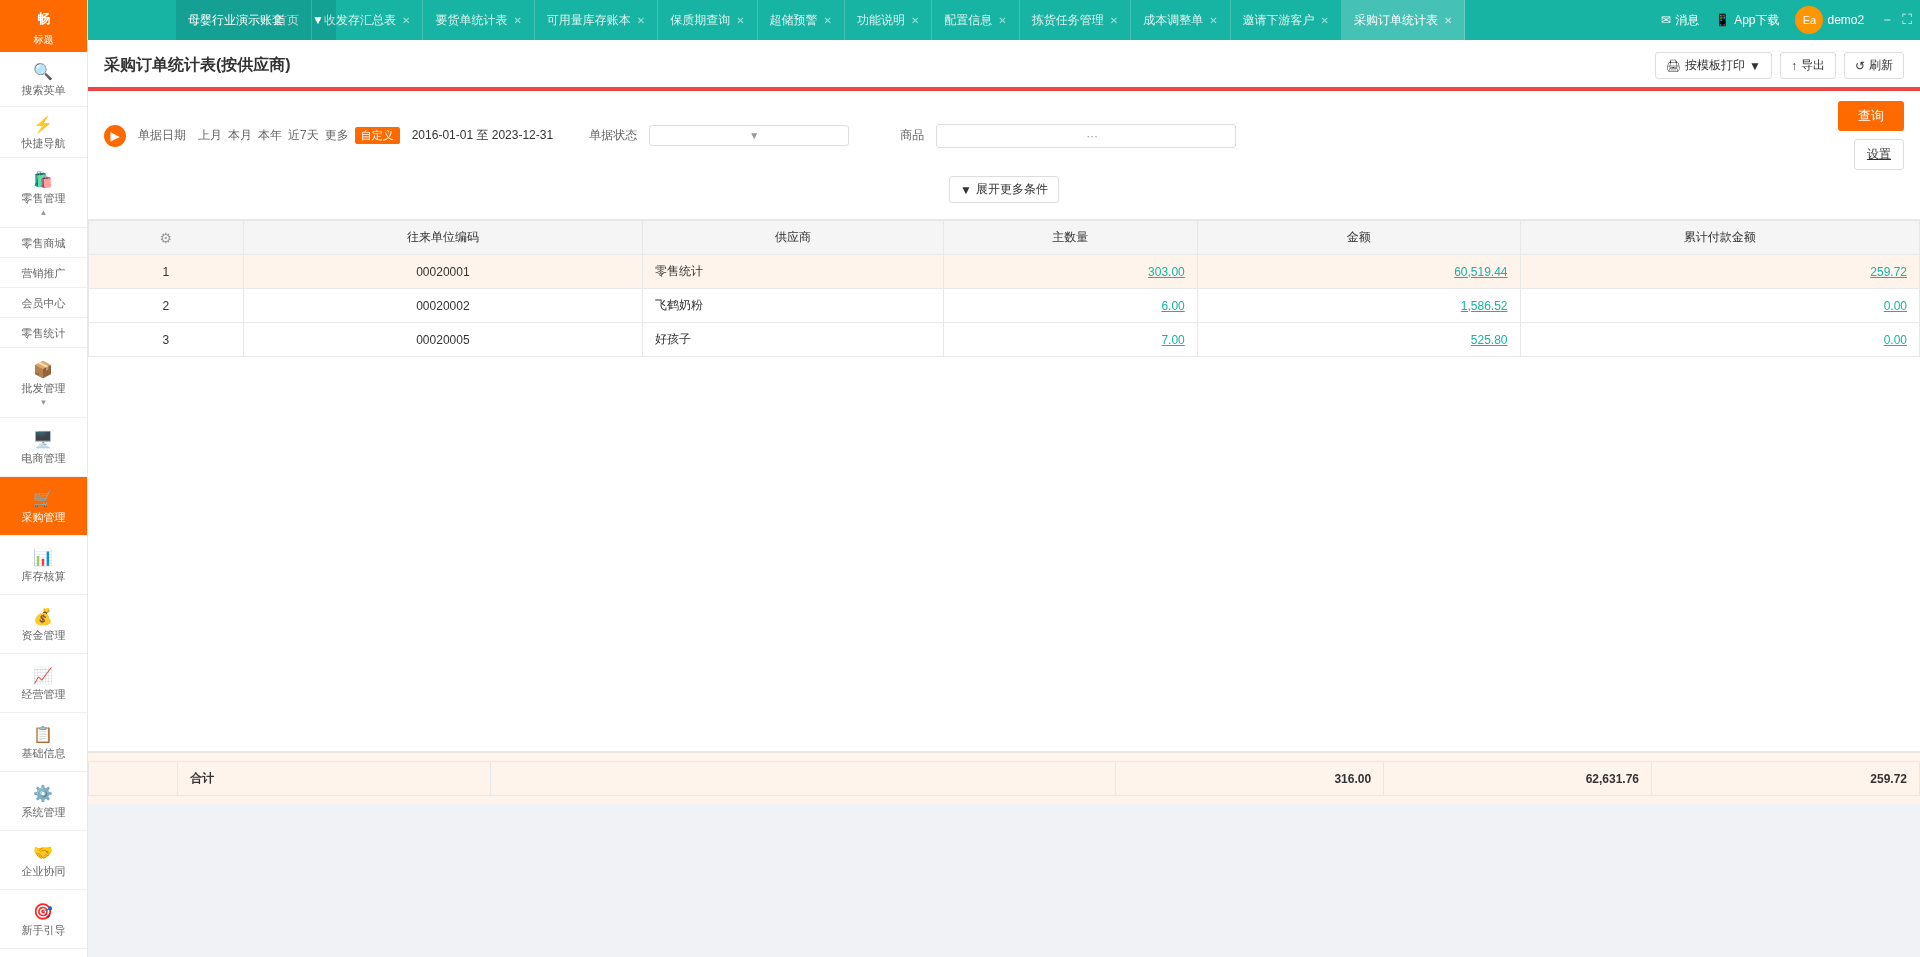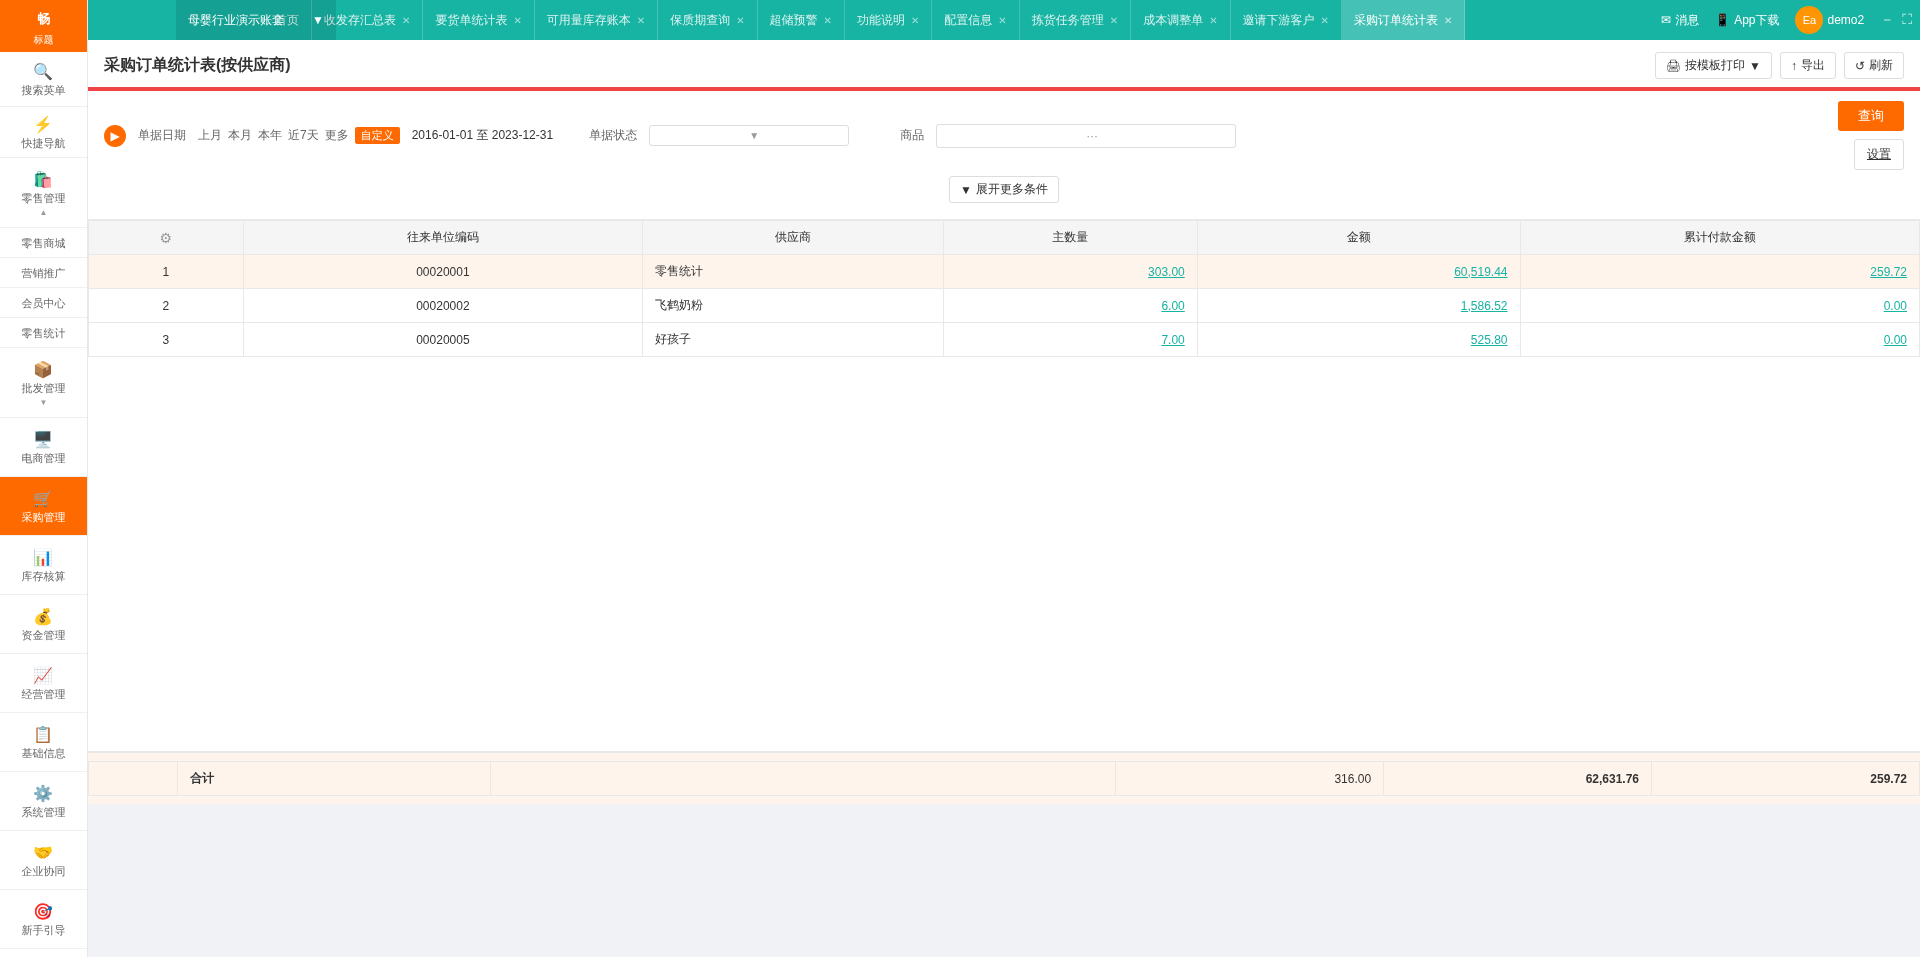--- a/index.html
+++ b/index.html
@@ -352,21 +352,21 @@
         </table>
       </div>
 
       <div style="background:#fff4ec; border-top:2px solid #e8e8e8; padding:8px 0;">
         <table class="data-table" style="background:#fff4ec;padding-left:17px;">
           <tbody>
               <tr>
             <td style="width:40px;"></td>
             <td style="width:140px; font-weight:bold;">合计</td>
             <td style="width:280px;"></td>
-            <td class="num" style="font-weight:normal; width:120px;">316.00</td>
+            <td class="num" style="font-weight:bold; width:120px;">316.00</td>
             <td class="num" style="font-weight:bold; width:120px;">62,631.76</td>
             <td class="num" style="font-weight:bold; width:120px;">259.72</td>
           </tr>
         </tbody>
           </table>
       </div>
     </div>
   </div>
 </div>
 

